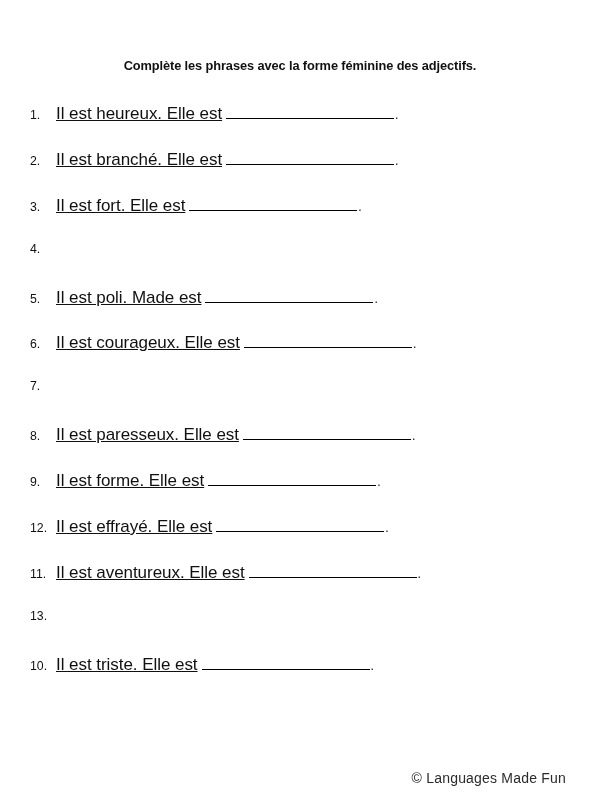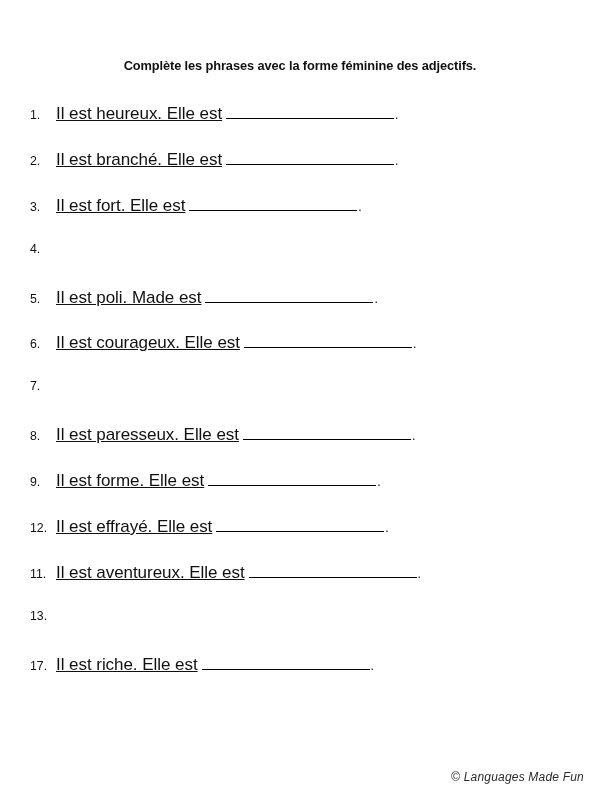--- a/index.html
+++ b/index.html
@@ -66,27 +66,26 @@
     border-bottom: 1.6px solid #000000;
     margin: 0 1px 0 4px;
     vertical-align: baseline;
     height: 0.85em;
   }
   .item-period {
     font-size: 12.3px;
   }
   .footer-credit {
     position: absolute;
-    right: 16px;
+    right: 34px;
     top: 770px;
-    font-size: 12px;
+    font-size: 14px;
     color: #2b2b2b;
     letter-spacing: 0.2px;
     white-space: nowrap;
-    font-style: italic;
   }
 </style>
 </head>
 <body>
 
 <div class="page">
 
   <div class="worksheet-title">Complète les phrases avec la forme féminine des adjectifs.</div>
 
   <div class="items">
@@ -129,20 +128,20 @@
         <span><span class="item-sentence">Il est effrayé. Elle est</span><span class="blank-line"></span><span class="item-period">.</span></span>
       </div>
       <div class="item-row">
         <span class="item-number">11.</span>
         <span><span class="item-sentence">Il est aventureux.  Elle est</span><span class="blank-line"></span><span class="item-period">.</span></span>
       </div>
       <div class="item-row">
         <span class="item-number">13.</span>
       </div>
       <div class="item-row">
-        <span class="item-number">17.</span>
-        <span><span class="item-sentence">Il est riche. Elle est</span><span class="blank-line"></span><span class="item-period">.</span></span>
+        <span class="item-number">10.</span>
+        <span><span class="item-sentence">Il est triste. Elle est</span><span class="blank-line"></span><span class="item-period">.</span></span>
       </div>
     </div>
 
   <div class="footer-credit">© Languages  Made  Fun</div>
 
 </div>
 
 </body></html>

